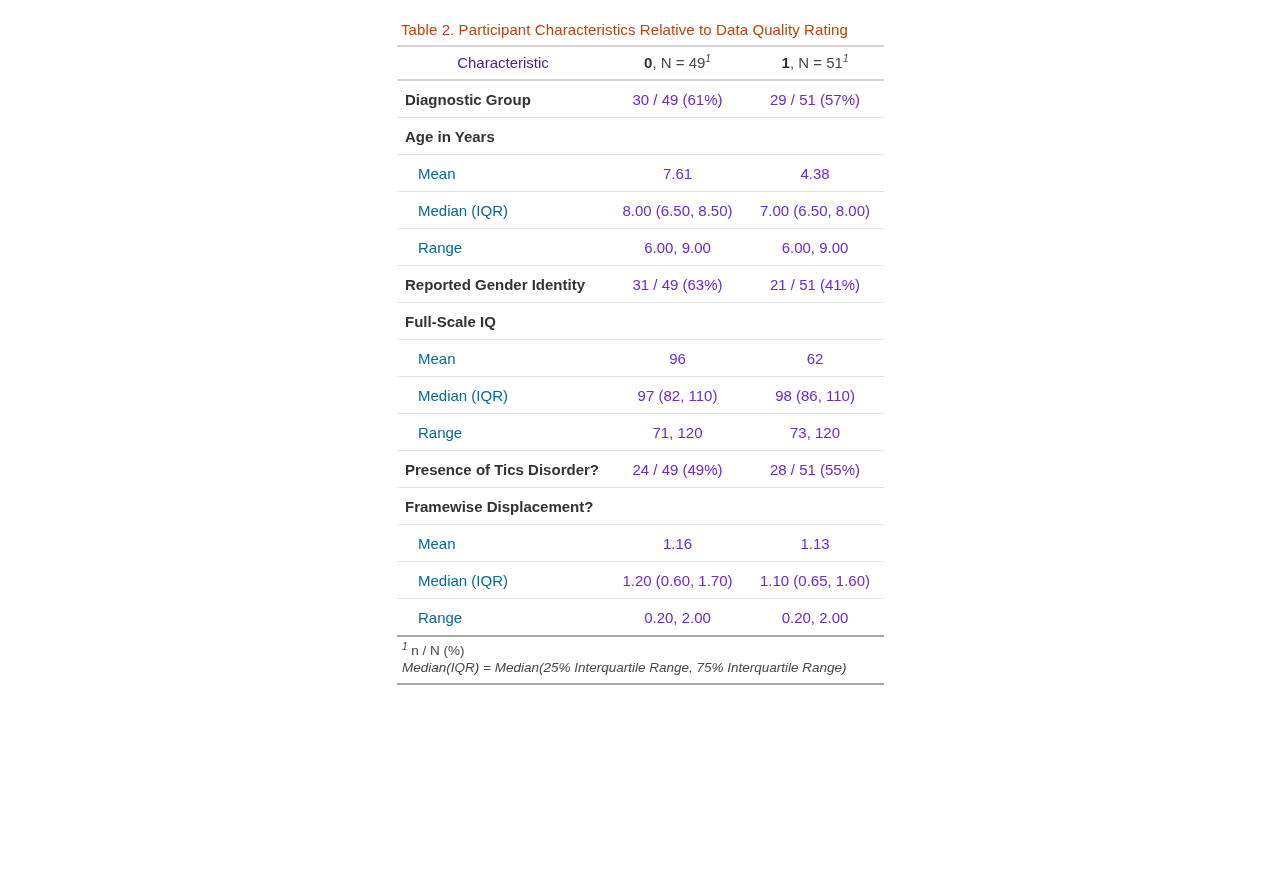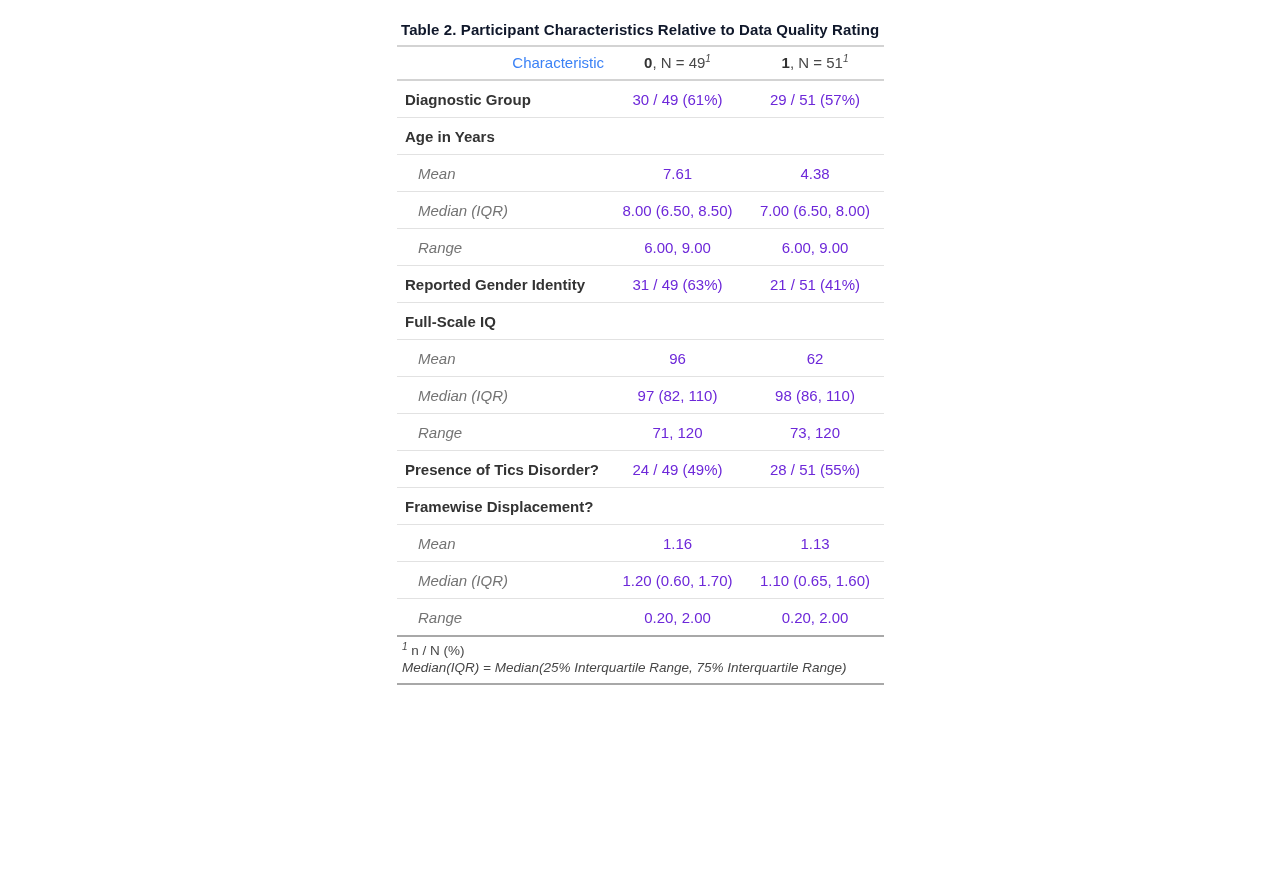--- a/index.html
+++ b/index.html
@@ -23,22 +23,22 @@
     width: 487px;
     font-size: 15px;
     color: #474747;
   }
   col.c1 { width: 212px; }
   col.c2 { width: 137px; }
   col.c3 { width: 138px; }
 
   
   td.title {
-    font-weight: 700;
-    color: #0f172a;
+    font-weight: 400;
+    color: #c2410c;
     padding: 8px 4px 7px 4px;
     border-bottom: 2px solid #d3d3d3;
     letter-spacing: 0.1px;
   }
 
   
   tr.spanner-row td { padding: 0; }
   td.spanner {
     font-weight: 700;
     color: #333333;
@@ -49,23 +49,23 @@
 
   
   tr.header-row th {
     font-size: 15px;
     font-weight: 400;
     padding: 7px 5px 8px 5px;
     border-bottom: 2px solid #d3d3d3;
     vertical-align: bottom;
   }
   th.stub-head {
-    text-align: right;
+    text-align: center;
     font-weight: 700;
-    color: #3b82f6;
+    color: #4c1d95;
     padding-left: 8px;
   }
   th.col-head { text-align: center; color: #474747; }
   th.col-head b { color: #333333; font-weight: 700; }
   sup.fnmark {
     font-style: italic;
     font-size: 10px;
     line-height: 0;
     vertical-align: super;
   }
@@ -80,23 +80,22 @@
   }
   tbody tr:last-child td { border-bottom: none; }
   td.row-label { text-align: left; }
   tr.section td.row-label {
     font-weight: 700;
     color: #333333;
     padding-left: 8px;
   }
   tr.sub td.row-label {
     font-weight: 400;
-    color: #737373;
+    color: #0369a1;
     padding-left: 21px;
-    font-style: italic;
   }
   td.value-cell { text-align: center; color: #6d28d9; }
 
   
   tfoot td {
     font-size: 13.5px;
     color: #474747;
     text-align: left;
   }
   tr.footnote-1 td { padding: 6px 5px 1px 5px; }

